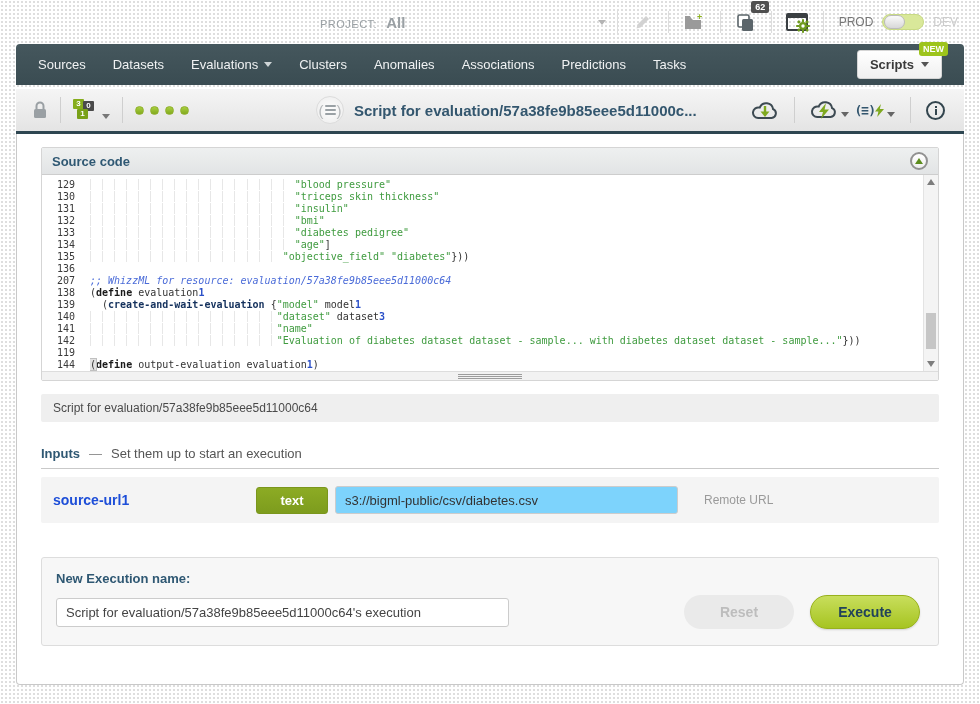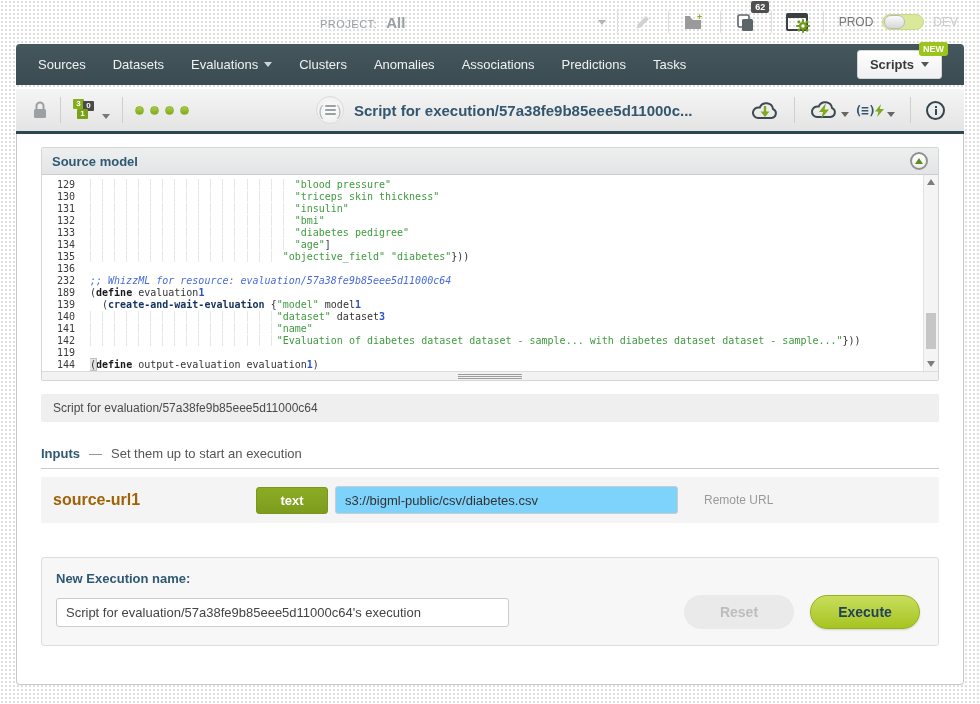--- a/index.html
+++ b/index.html
@@ -89,21 +89,21 @@
   .resize-strip { height: 9px; background: #f2f2f2; border-top: 1px solid #ddd; position: relative; cursor: ns-resize; }
   .grip { position: absolute; left: 50%; top: 2px; transform: translateX(-50%); width: 64px; height: 5px;
           background: repeating-linear-gradient(to bottom, #9c9c9c 0 1px, transparent 1px 2px); }
   
   .desc-bar { margin-top: 13px; background: #efefef; border-radius: 2px; padding: 7px 12px; font-size: 12px; color: #4a4a4a; }
   
   .section-head { margin-top: 24px; padding-bottom: 7px; border-bottom: 1px solid #c9c9c9; display: flex; align-items: baseline; }
   .section-head .dash { color: #888; margin: 0 9px; font-size: 13px; }
   .section-sub { font-size: 13px; color: #555; }
   .input-row { margin-top: 8px; background: #f4f4f4; border-radius: 2px; padding: 9px 12px; display: flex; align-items: center; }
-  .input-name { width: 203px; font-size: 16px; font-weight: bold; color: #a16207; }
+  .input-name { width: 203px; font-size: 14px; font-weight: bold; color: #1d4ed8; }
   .type-btn { width: 72px; height: 27px; background: linear-gradient(#8cab24, #7d9c1d); border: 1px solid #7a961c; border-radius: 3px; color: #fff; font-size: 13px; font-weight: bold; text-align: center; line-height: 25px; cursor: pointer; }
   .url-input { margin-left: 7px; width: 343px; height: 28px; border: 1px solid #ccc; border-radius: 3px; padding: 0 9px; font-size: 13px; color: #333; font-family: "Liberation Sans", sans-serif; background: #7dd3fc; }
   .input-hint { margin-left: 26px; font-size: 12px; color: #9a9a9a; }
   
   .outputs-head { margin-top: 30px; padding-bottom: 6px; border-bottom: 1px solid #c9c9c9; display: flex; align-items: center; }
   
   .exec-panel { margin-top: 34px; background: #f7f7f7; border: 1px solid #ddd; border-radius: 3px; padding: 13px 14px 16px; }
   .exec-label { font-size: 13px; font-weight: bold; color: #2f5873; }
   .exec-row { margin-top: 9px; display: flex; align-items: center; }
   .exec-input { width: 453px; height: 29px; border: 1px solid #ccc; border-radius: 3px; padding: 0 9px; font-size: 13px; color: #444; font-family: "Liberation Sans", sans-serif; background: #fff; }
@@ -210,21 +210,21 @@
     <span class="dot"></span>
     <span class="dot"></span>
   </span>
 
   <div class="tb-center">
     <span class="script-circle">(<span class="bars">
           <i></i>
           <i></i>
           <i></i>
         </span>)</span>
-    <span class="tb-title">Script for execution/57a38fe9b85eee5d11000c...</span>
+    <span class="tb-title">Script for evaluation/57a38fe9b85eee5d11000c...</span>
   </div>
 
   <div class="tb-right">
     <span class="tb-icon">
       <svg width="28" height="21" viewBox="0 0 28 21">
         <path d="M7.5 18 a5.3 5.3 0 1 1 1.2-10.4 a7 7 0 0 1 13.4 1.6 a4.6 4.6 0 0 1-1.5 8.8 z" fill="none" stroke="#3d4a52" stroke-width="2"></path>
         <rect x="12.8" y="6" width="2.4" height="6" fill="#7fa91f"></rect>
         <polygon points="9.5,11.5 18.5,11.5 14,17" fill="#7fa91f"></polygon>
       </svg>
     </span>
@@ -247,37 +247,37 @@
     <span class="tb-icon">
       <span class="info-circle"></span>
     </span>
   </div>
 </div>
 
 <div class="main-panel">
 
   <div class="code-panel">
     <div class="code-header">
-      <span class="panel-title">Source model</span>
+      <span class="panel-title">Source code</span>
       <span class="collapse-btn">
           <span class="tri-up"></span>
         </span>
     </div>
     <div class="code-wrap">
       <div class="code-gutter">
           <div class="ln">129</div>
           <div class="ln">130</div>
           <div class="ln">131</div>
           <div class="ln">132</div>
           <div class="ln">133</div>
           <div class="ln">134</div>
           <div class="ln">135</div>
           <div class="ln">136</div>
-          <div class="ln">232</div>
-          <div class="ln">189</div>
+          <div class="ln">207</div>
+          <div class="ln">138</div>
           <div class="ln">139</div>
           <div class="ln">140</div>
           <div class="ln">141</div>
           <div class="ln">142</div>
           <div class="ln">119</div>
           <div class="ln">144</div>
         </div>
       <div class="code-lines"><div class="cl"><span class="ind">                                  </span><span class="str">"blood pressure"</span></div><div class="cl"><span class="ind">                                  </span><span class="str">"triceps skin thickness"</span></div><div class="cl"><span class="ind">                                  </span><span class="str">"insulin"</span></div><div class="cl"><span class="ind">                                  </span><span class="str">"bmi"</span></div><div class="cl"><span class="ind">                                  </span><span class="str">"diabetes pedigree"</span></div><div class="cl"><span class="ind">                                  </span><span class="str">"age"</span><span class="pln">]</span></div><div class="cl"><span class="ind">                                </span><span class="str">"objective_field"</span><span class="pln"> </span><span class="str">"diabetes"</span><span class="pln">}))</span></div><div class="cl"> </div><div class="cl"><span class="cmt">;; WhizzML for resource: evaluation/57a38fe9b85eee5d11000c64</span></div><div class="cl"><span class="pln">(</span><span class="kw">define</span><span class="pln"> evaluation</span><span class="num">1</span></div><div class="cl"><span class="pln">  (</span><span class="fn">create-and-wait-evaluation</span><span class="pln"> {</span><span class="str">"model"</span><span class="pln"> model</span><span class="num">1</span></div><div class="cl"><span class="ind">                               </span><span class="str">"dataset"</span><span class="pln"> dataset</span><span class="num">3</span></div><div class="cl"><span class="ind">                               </span><span class="str">"name"</span></div><div class="cl"><span class="ind">                               </span><span class="str">"Evaluation of diabetes dataset dataset - sample... with diabetes dataset dataset - sample..."</span><span class="pln">}))</span></div><div class="cl"> </div><div class="cl"><span class="pln-hl">(</span><span class="kw">define</span><span class="pln"> output-evaluation evaluation</span><span class="num">1</span><span class="pln">)</span></div></div>
       <div class="vscroll">
         <span class="arr-up"></span>

